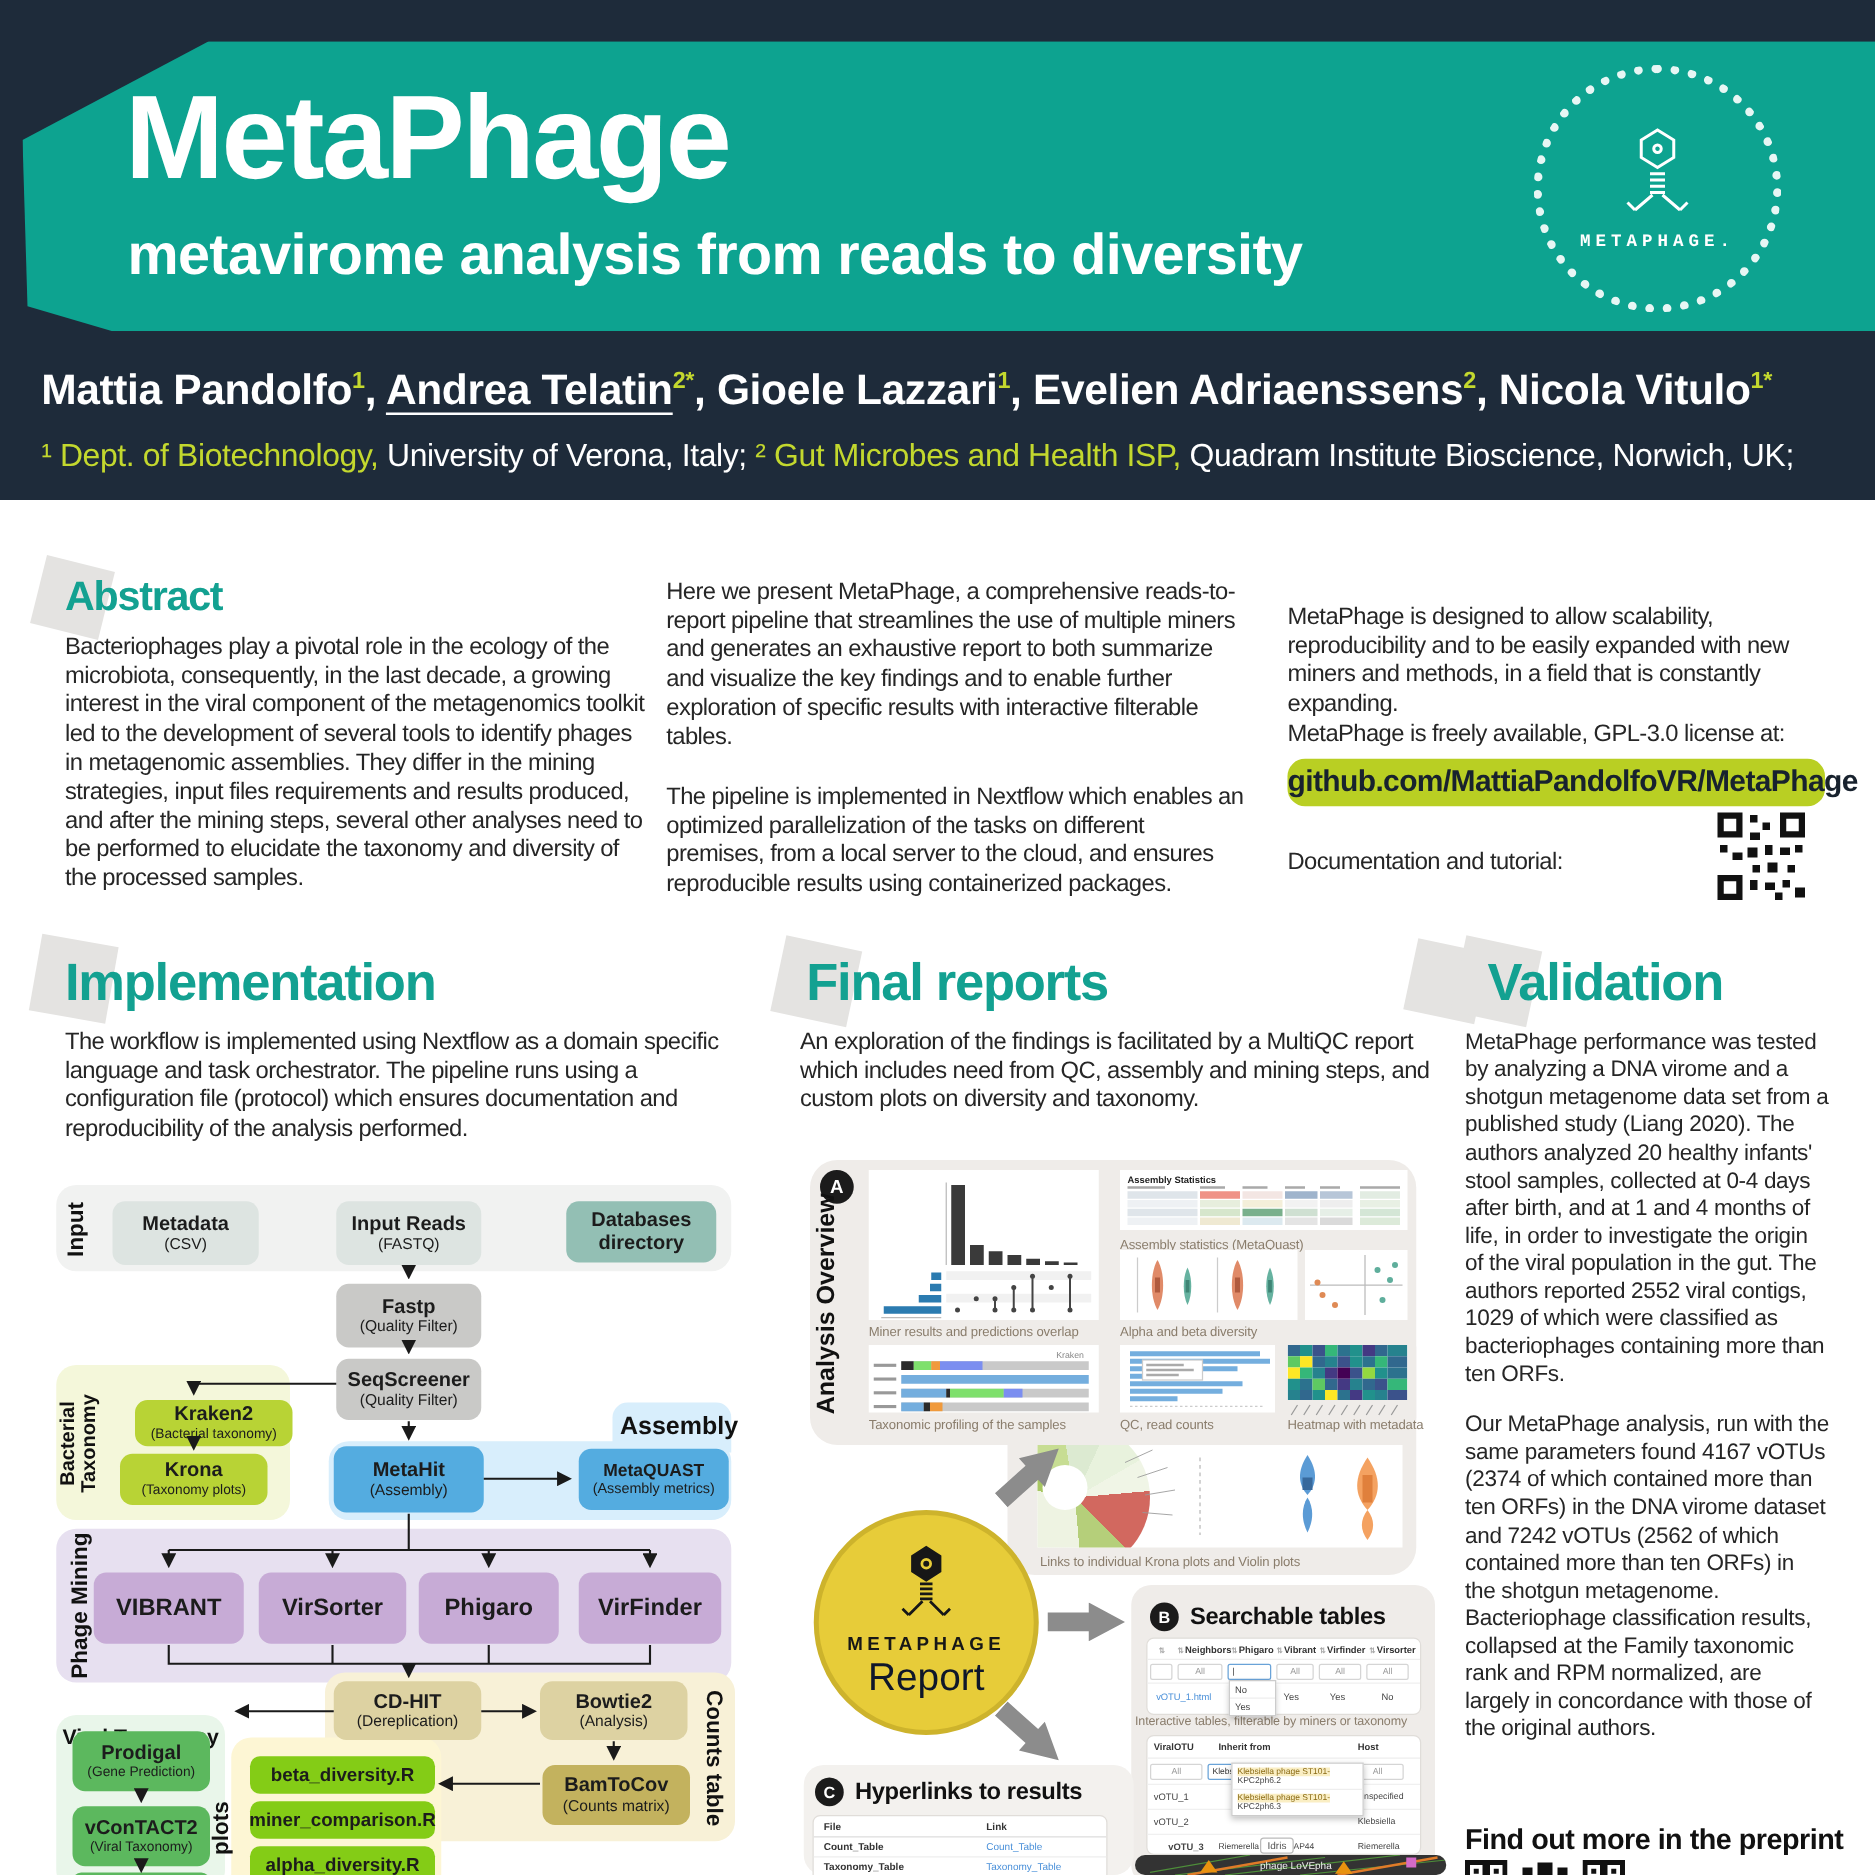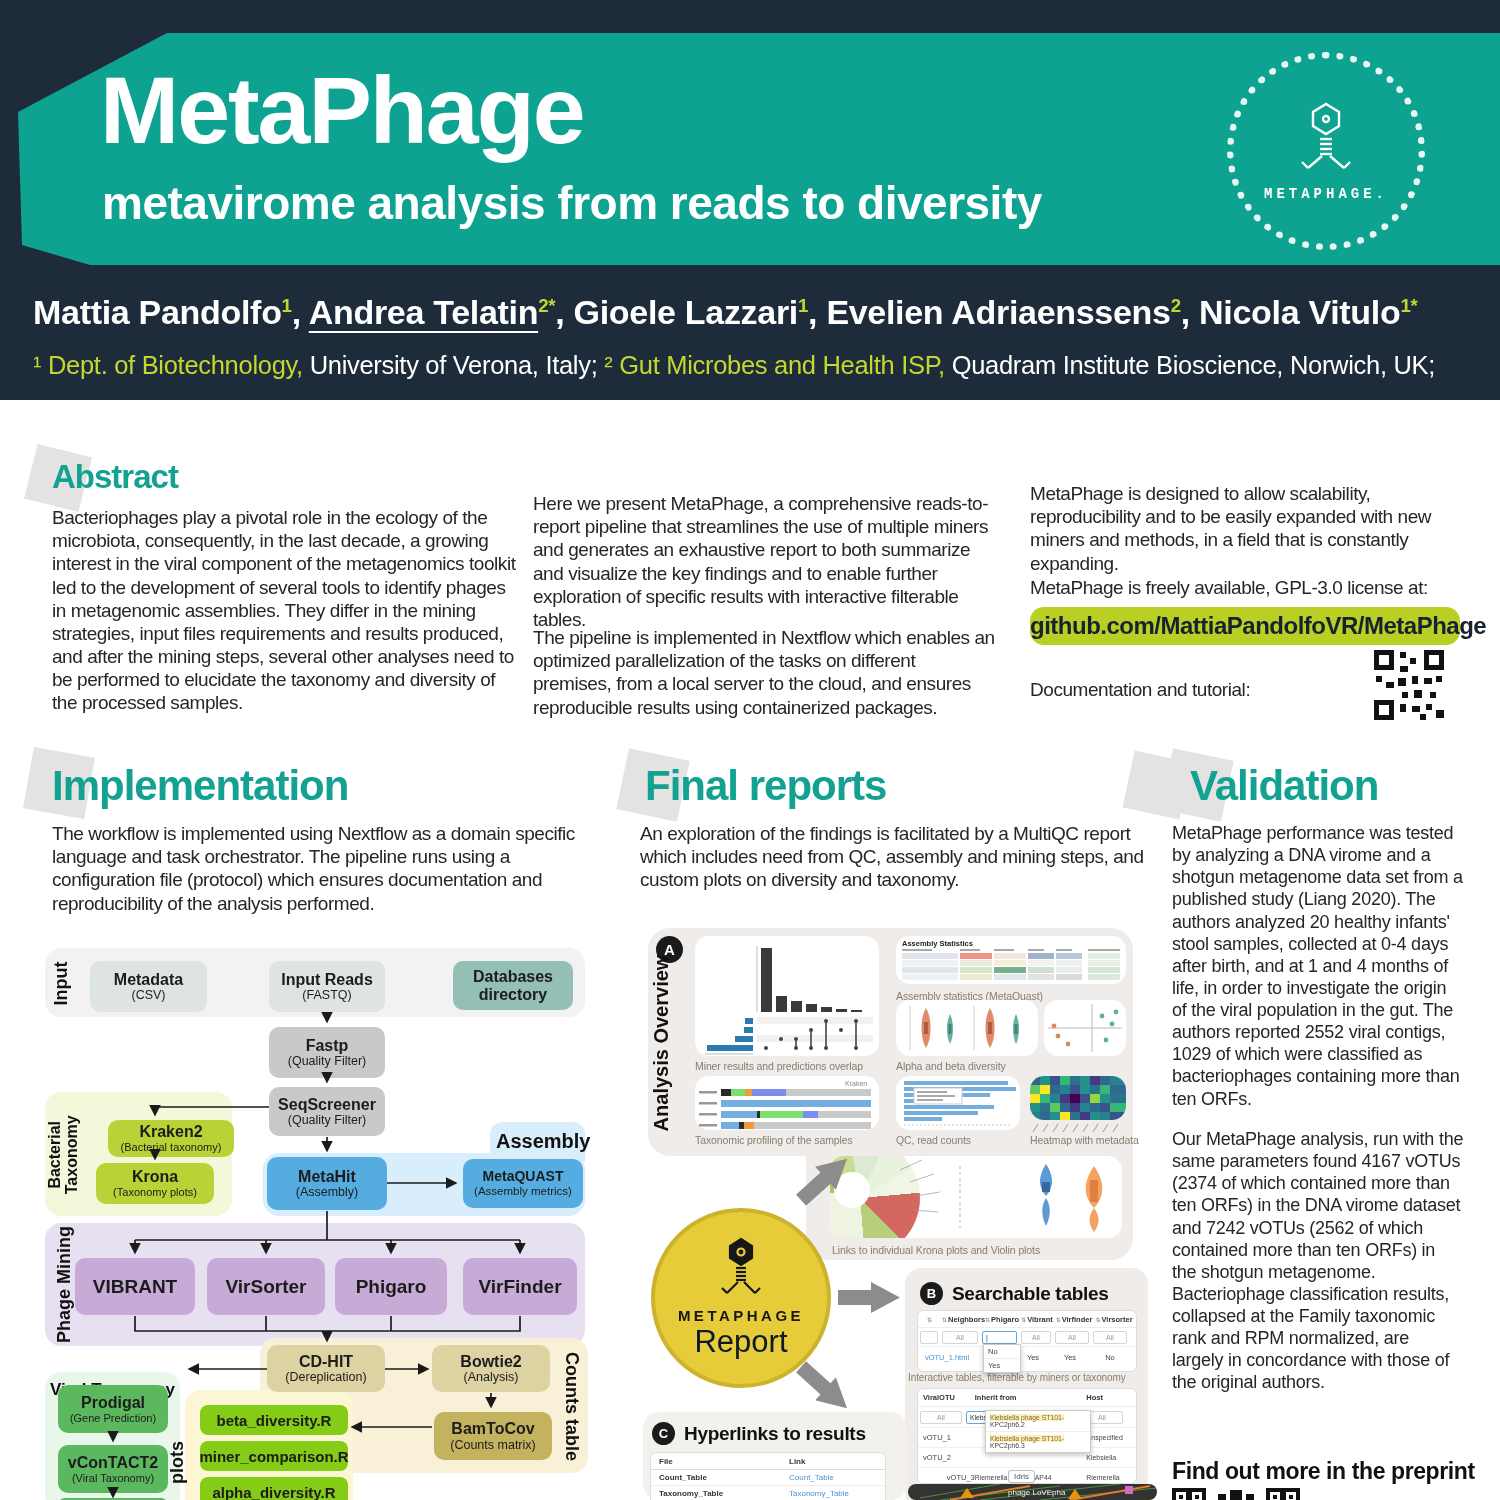--- a/index.html
+++ b/index.html
@@ -36,21 +36,21 @@
   .fbox{position:absolute;border-radius:10px;display:flex;flex-direction:column;justify-content:center;
         text-align:center;line-height:1.12;color:#1c1c1c;}
   .fbox .t{font-weight:700;font-size:16px;}
   .fbox .s{font-size:12.5px;}
   .vlab{position:absolute;font-weight:700;font-size:18px;color:#111;white-space:nowrap;text-align:center;}
   .script-box{position:absolute;background:#84cc16;border-radius:8px;font-weight:700;font-size:15px;
         display:flex;align-items:center;justify-content:center;color:#1c1c1c;}
 
   
   .panel{position:absolute;background:#efece9;border-radius:22px;}
-  .card{position:absolute;background:#fff;border-radius:14px;}
+  .card{position:absolute;background:#fff;border-radius:0;}
   .badge-circle{position:absolute;background:#1b1b1b;color:#fff;border-radius:50%;
         display:flex;align-items:center;justify-content:center;font-weight:700;}
   .rep-badge{position:absolute;left:651px;top:1208px;width:172px;height:172px;border-radius:50%;
         background:#e7cc39;border:4px solid #cdb32c;display:flex;flex-direction:column;align-items:center;justify-content:center;}
   .rep-badge .l1{font-size:15px;font-weight:700;letter-spacing:3.5px;color:#171717;margin-top:4px;}
   .rep-badge .l2{font-family:Liberation Sans, sans-serif;font-size:31px;color:#0f172a;}
 
   
   .mini-card{position:absolute;background:#fff;border:1px solid #e0ddd9;border-radius:6px;}
   .mrow{display:flex;align-items:center;}
@@ -101,21 +101,21 @@
     <span><span>Evelien Adriaenssens</span><sup>2</sup><span>, </span></span>
     <span><span>Nicola Vitulo</span><sup>1*</sup></span>
   </div>
   <div class="affil">
     <span class="lime">¹ Dept. of Biotechnology,</span><span> University of Verona, Italy; </span><span class="lime">² Gut Microbes and Health ISP,</span><span> Quadram Institute Bioscience, Norwich, UK;</span>
   </div>
 
   <div class="diamond" style="left:30px;top:450px;width:56px;height:56px;transform:rotate(14deg);"></div>
   <div class="h-teal" style="left:52px;top:458px;font-size:33px;">Abstract</div>
   <div class="body-txt" style="left:52px;top:506px;width:465px;">Bacteriophages play a pivotal role in the ecology of the microbiota, consequently, in the last decade, a growing interest in the viral component of the metagenomics toolkit led to the development of several tools to identify phages in metagenomic assemblies. They differ in the mining strategies, input files requirements and results produced, and after the mining steps, several other analyses need to be performed to elucidate the taxonomy and diversity of the processed samples.</div>
-  <div class="body-txt" style="left:533px;top:492px;width:465px;">Here we present MetaPhage, a comprehensive reads-to-report pipeline that streamlines the use of multiple miners and generates an exhaustive report to both summarize and visualize the key findings and to enable further exploration of specific results with interactive filterable tables.</div>
+  <div class="body-txt" style="left:533px;top:462px;width:465px;">Here we present MetaPhage, a comprehensive reads-to-report pipeline that streamlines the use of multiple miners and generates an exhaustive report to both summarize and visualize the key findings and to enable further exploration of specific results with interactive filterable tables.</div>
   <div class="body-txt" style="left:533px;top:626px;width:465px;">The pipeline is implemented in Nextflow which enables an optimized parallelization of the tasks on different premises, from a local server to the cloud, and ensures reproducible results using containerized packages.</div>
   <div class="body-txt" style="left:1030px;top:482px;width:438px;">MetaPhage is designed to allow scalability, reproducibility and to be easily expanded with new miners and methods, in a field that is constantly expanding.</div>
   <div class="body-txt" style="left:1030px;top:576px;width:438px;">MetaPhage is freely available, GPL-3.0 license at:</div>
   <div class="pill" style="left:1030px;top:607px;width:430px;height:38px;">github.com/MattiaPandolfoVR/MetaPhage</div>
   <div class="body-txt" style="left:1030px;top:678px;width:320px;">Documentation and tutorial:</div>
 
   <div class="abs" style="left:1372px;top:648px;">
     <svg width="74" height="74" viewBox="0 0 74 74">
       <rect width="74" height="74" fill="#fff"></rect>
       <g fill="#111">
@@ -634,21 +634,21 @@
       <div class="mtd" style="width:52px;text-align:left;padding-left:5px;">vOTU_1</div>
       <div class="mtd" style="width:112px;text-align:left;"></div>
       <div class="mtd" style="width:50px;text-align:left;font-size:7px;">Unspecified</div>
     </div>
     <div class="mrow" style="height:19px;border-top:1px solid #f0f0f0;">
       <div class="mtd" style="width:52px;text-align:left;padding-left:5px;">vOTU_2</div>
       <div class="mtd" style="width:112px;text-align:left;"></div>
       <div class="mtd" style="width:50px;text-align:left;font-size:7px;">Klebsiella</div>
     </div>
     <div class="mrow" style="height:19px;border-top:1px solid #f0f0f0;">
-      <div class="mtd" style="width:52px;text-align:right;padding-left:5px;">vOTU_3</div>
+      <div class="mtd" style="width:52px;text-align:center;padding-left:5px;font-weight:bold;">vOTU_3</div>
       <div class="mtd" style="width:112px;text-align:left;font-size:6.8px;">Riemerella phage RAP44</div>
       <div class="mtd" style="width:50px;text-align:left;font-size:7px;">Riemerella</div>
     </div>
   </div>
   <div class="ddown" style="left:985px;top:1410px;width:104px;">
     <div style="padding:3px 4px;">
       <div style="font-size:6.8px;"><span class="hl">Klebsiella phage ST101-</span></div>
       <div style="font-size:6.8px;color:#444;">KPC2ph6.2</div>
     </div>
     <div style="padding:3px 4px;border-top:1px solid #eee;">

